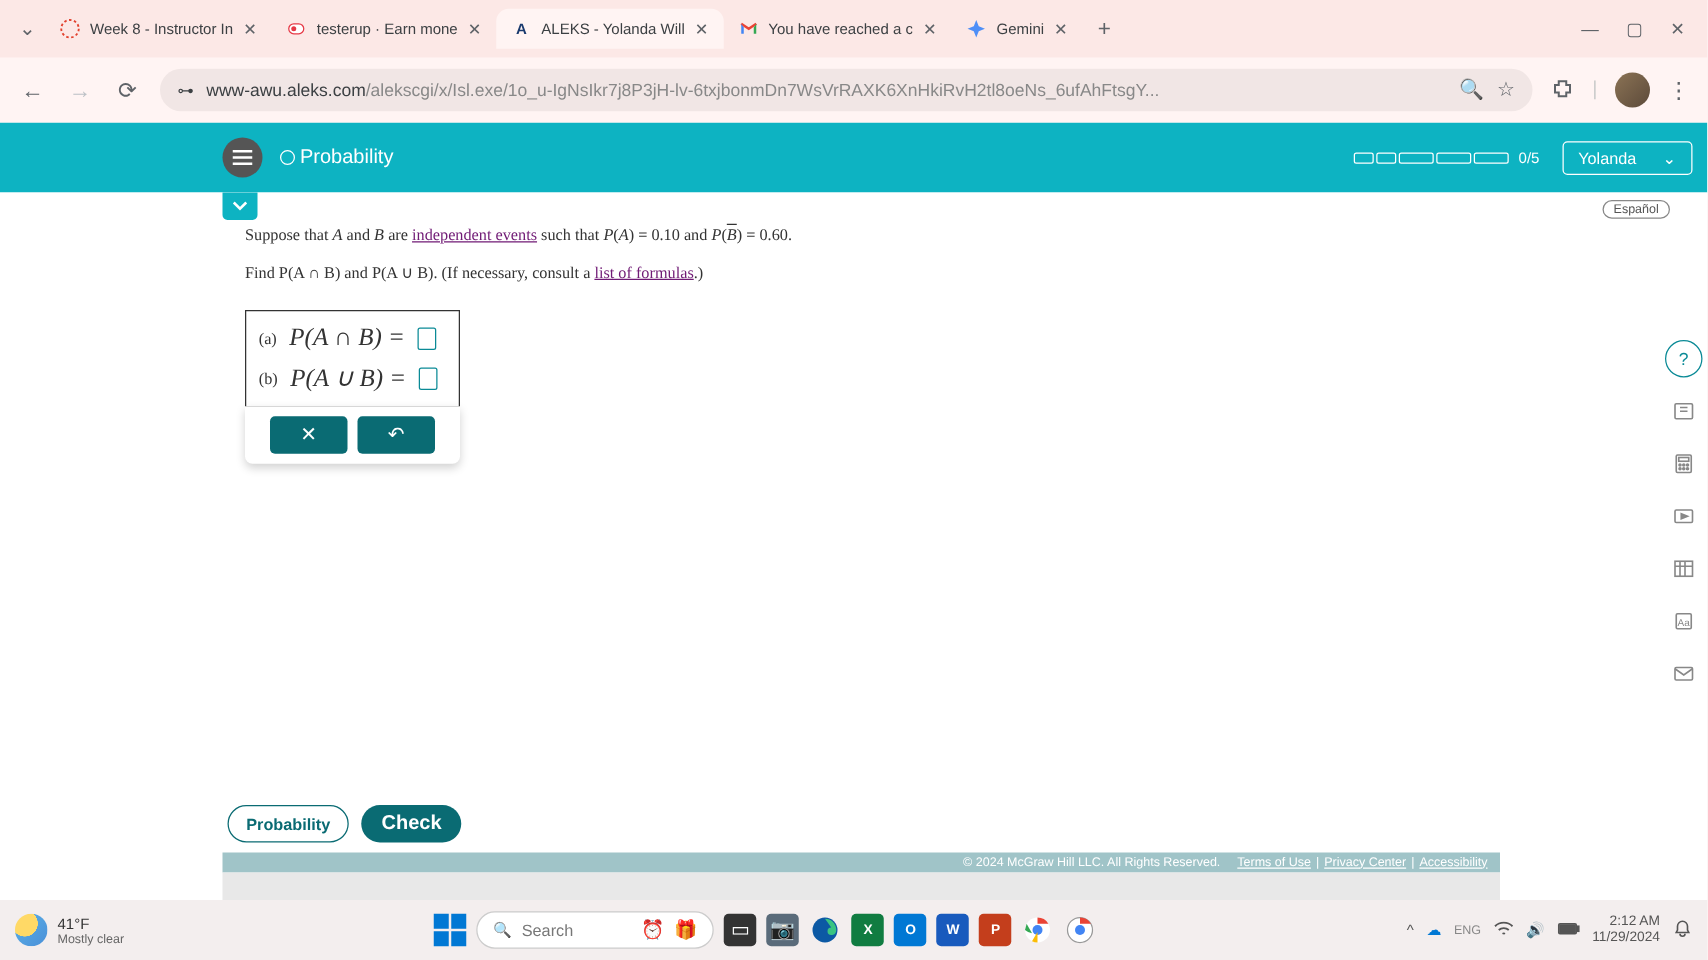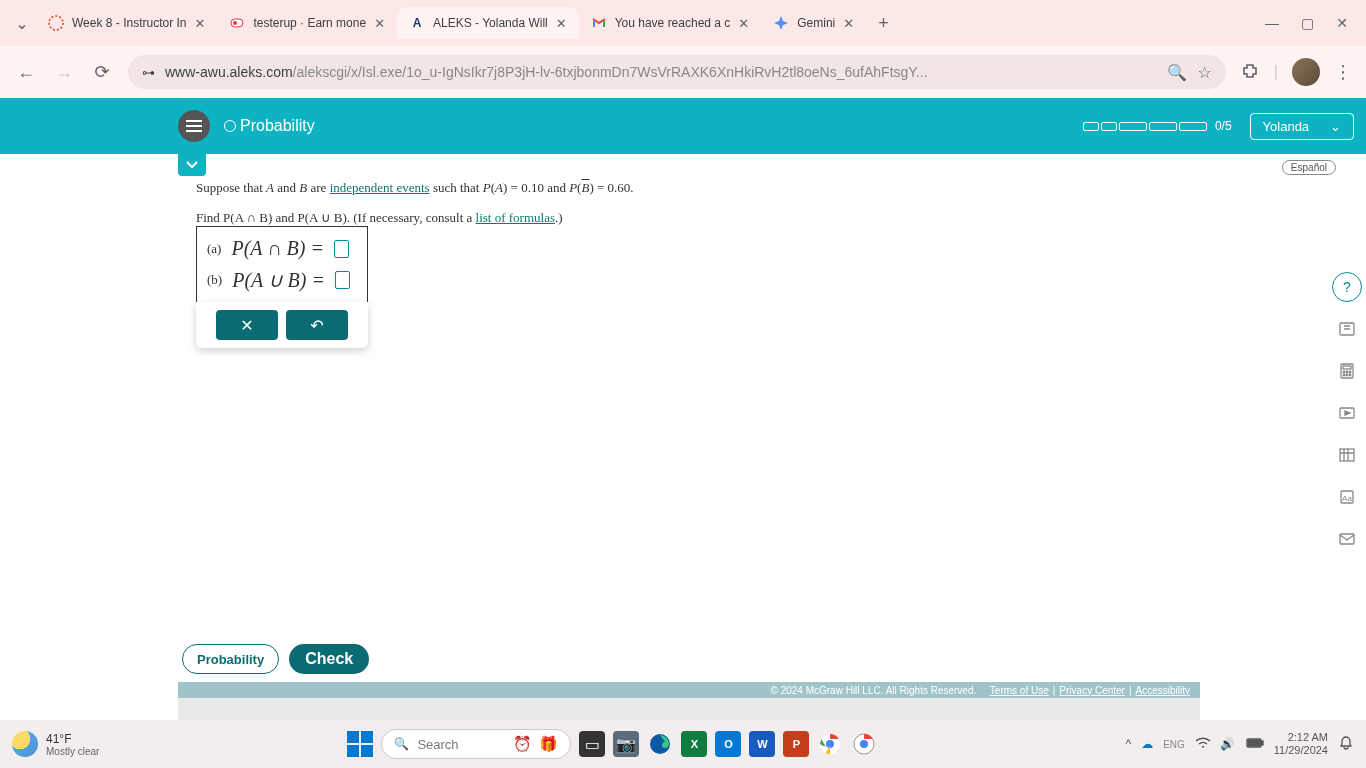--- a/index.html
+++ b/index.html
@@ -44,23 +44,23 @@
 .progress-text { font-size: 12px; margin-right: 18px; }
 .user-chip { border: 1px solid #fff; border-radius: 4px; padding: 5px 12px; font-size: 13px; display: flex; align-items: center; gap: 21px; cursor: pointer; }
 
 .collapse-row { padding-left: 178px; padding-right: 24px; display: flex; justify-content: space-between; align-items: flex-start; background: #fff; }
 .collapse-btn { width: 28px; height: 22px; background: #0db3c2; border-radius: 0 0 4px 4px; display: flex; align-items: center; justify-content: center; cursor: pointer; }
 .lang-btn { border: 1px solid #888; border-radius: 10px; padding: 1px 8px; font-size: 10px; color: #555; margin-top: 6px; margin-right: 6px; cursor: pointer; }
 
 .content { padding: 4px 192px 0 196px; font-size: 13px; color: #333; position: relative; }
 .line1 { margin-bottom: 14px; font-family: Georgia, serif; }
 .line1 .mathit { font-style: italic; }
-.link { color: #0f766e; text-decoration: underline; cursor: pointer; text-align: right; }
+.link { color: #701a75; text-decoration: underline; cursor: pointer; text-align: right; }
 .overline { text-decoration: overline; }
-.line2 { font-family: Georgia, serif; }
+.line2 { margin-bottom: 22px; font-family: Georgia, serif; }
 
 .answer-wrap { width: 172px; }
 .answer-box { border: 1px solid #333; padding: 10px 10px; font-family: Georgia, serif; }
 .arow { display: flex; align-items: center; gap: 10px; margin-bottom: 8px; }
 .arow:last-child { margin-bottom: 0; }
 .arow .lbl { font-size: 13px; }
 .arow .expr { font-style: italic; font-size: 20px; }
 .inputcell { width: 15px; height: 18px; border: 1px solid #0a8a96; border-radius: 2px; display: inline-block; }
 .ctrl-bar { display: flex; gap: 8px; padding: 8px; justify-content: center; background: #fff; border-radius: 0 0 6px 6px; box-shadow: 0 3px 8px rgba(0,0,0,.18); margin-top: -1px; }
 .ctrl-btn { width: 62px; height: 30px; background: #0a6b73; border-radius: 4px; display: flex; align-items: center; justify-content: center; color: #fff; cursor: pointer; font-size: 16px; }

